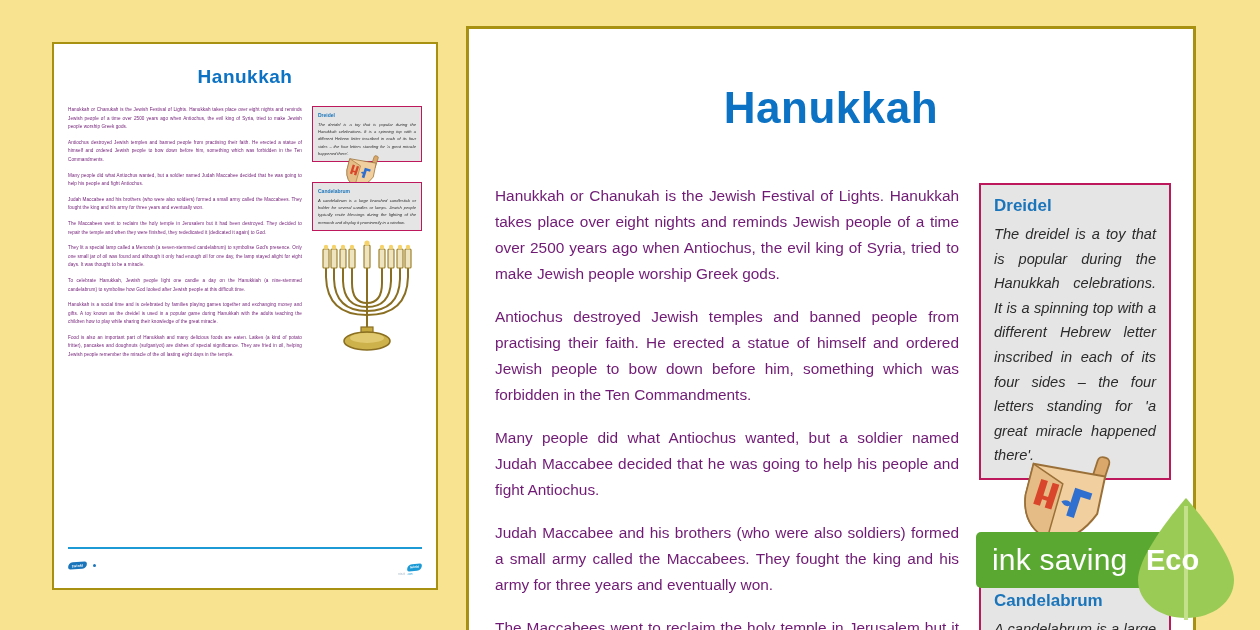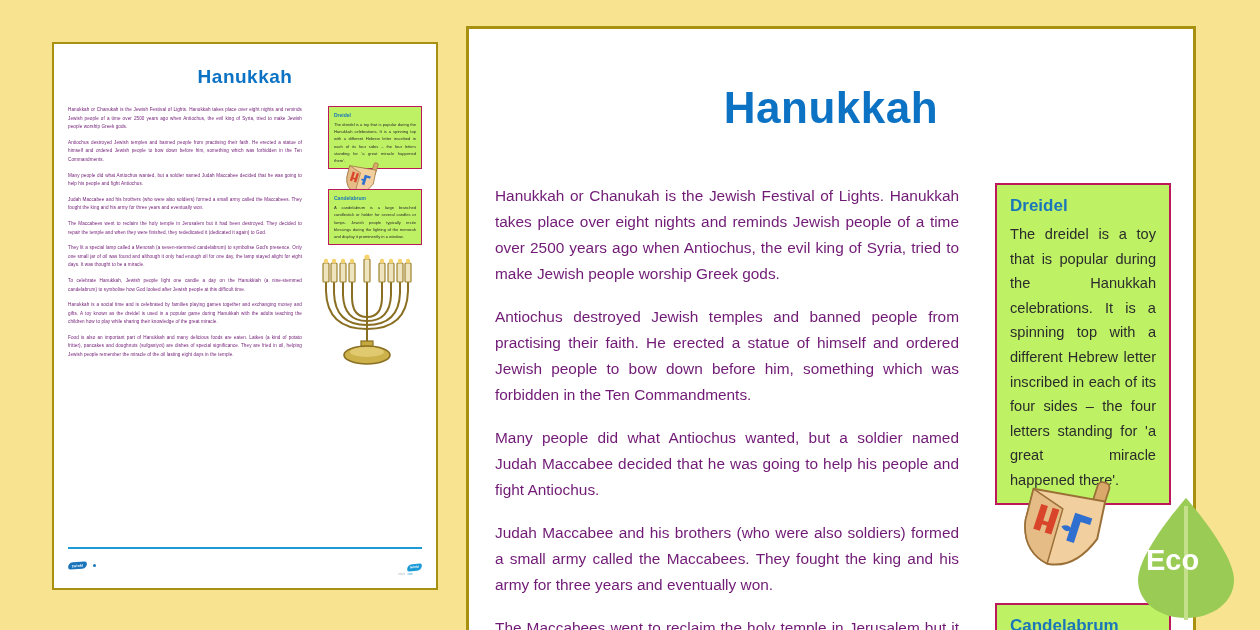--- a/index.html
+++ b/index.html
@@ -62,36 +62,35 @@
     transform-origin: left top;
   }
   .large p.para {
     font-size: 15.4px; line-height: 26px;
     margin-bottom: 17px;
   }
 
   
   .info-box {
     border: 4px solid #be185d;
-    background: #bef264;
+    background: #e5e5e5;
     position: relative;
-    margin-left: 16px;
   }
   .small .info-box { border-width: 1px; padding: 5px 5px 4px 5px; }
   .large .info-box { border-width: 2px; padding: 11px 13px 10px 13px; }
 
   .info-title {
     color: #1b75bb;
     font-weight: bold;
   }
   .small .info-title { font-size: 5px; margin-bottom: 3px; }
   .large .info-title { font-size: 17px; margin-bottom: 6px; }
 
   .info-text {
-    color: #2b2b2b; text-align: justify;
+    color: #2b2b2b; text-align: justify; font-style: italic;
   }
   .small .info-text { font-size: 4.1px; line-height: 7.2px; }
   .large .info-text { font-size: 14.6px; line-height: 24.6px; }
   .large .box-gap { height: 28px; }
 
   
   .dreidel-wrap { position: relative; }
   .small .dreidel-wrap { height: 34px; margin-top: -14px; }
   .large .dreidel-wrap { height: 108px; margin-top: -38px; }
 
@@ -330,18 +329,21 @@
       <div class="info-box">
         <div class="info-title">Candelabrum</div>
         <div class="info-text">A candelabrum is a large branched candlestick or holder for several candles or lamps. Jewish people typically recite blessings during the lighting of the menorah and display it prominently in a window.</div>
       </div>
 
     </div>
   </div>
 </div>
 
 <div class="eco-badge">
+  <div class="eco-bar">
+    <span class="eco-bar-label">ink saving</span>
+  </div>
   <svg class="eco-leaf" viewBox="0 0 112 124">
     <path d="M56 2 C56 2 8 56 8 84 C8 106 29 122 56 122 C83 122 104 106 104 84 C104 56 56 2 56 2 Z" fill="#9acb55"></path>
     <path d="M56 10 L56 124" stroke="#c4e08a" stroke-width="4" fill="none"></path>
   </svg>
   <span class="eco-leaf-label">Eco</span>
 </div>
 
 </body></html>

